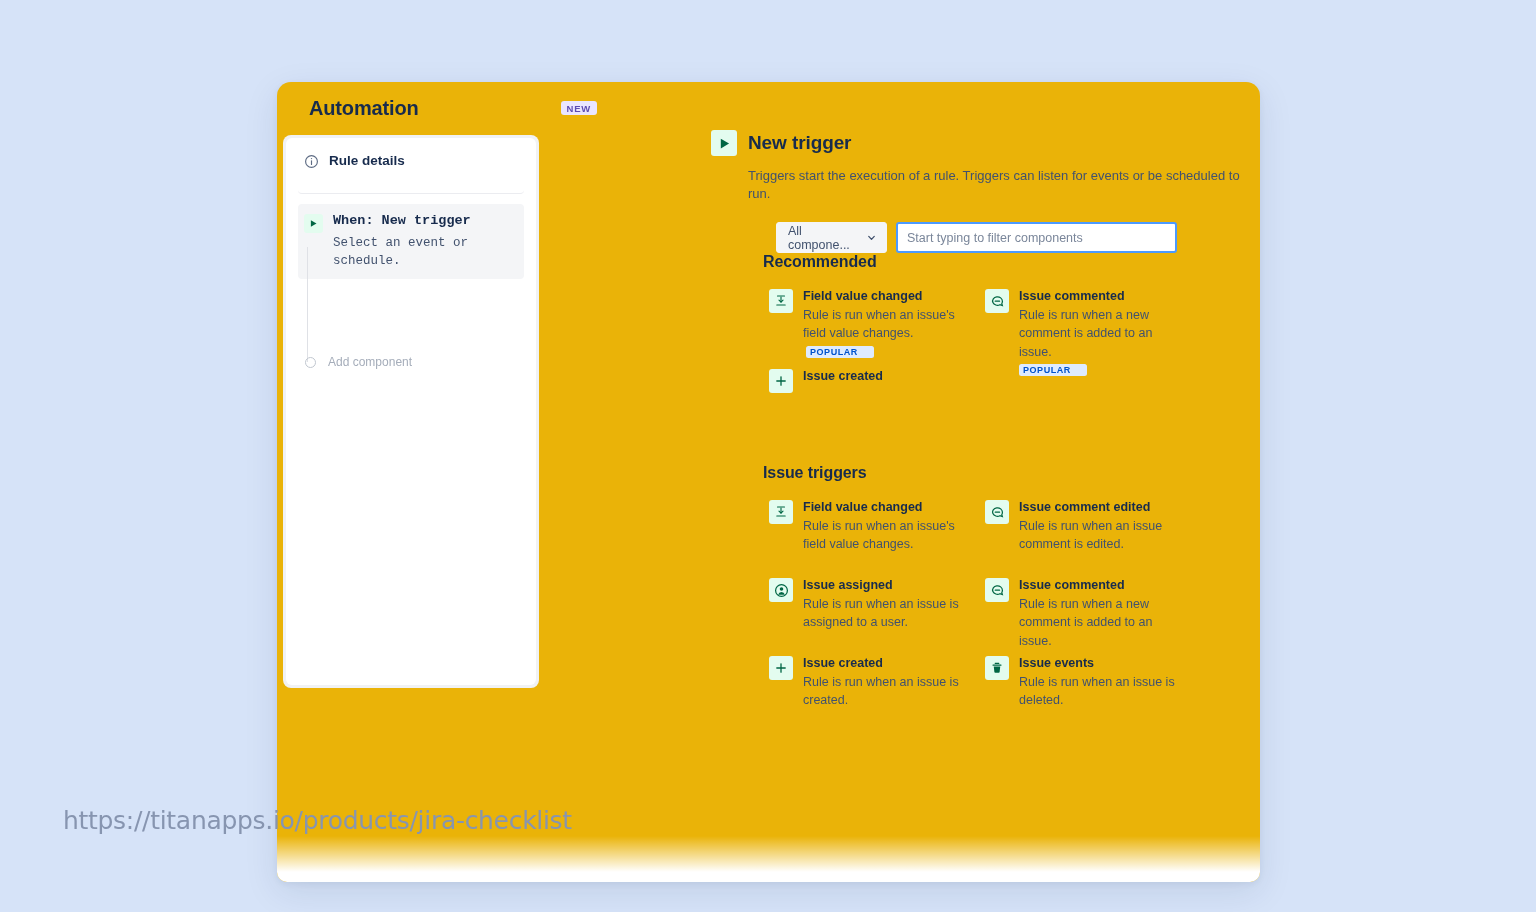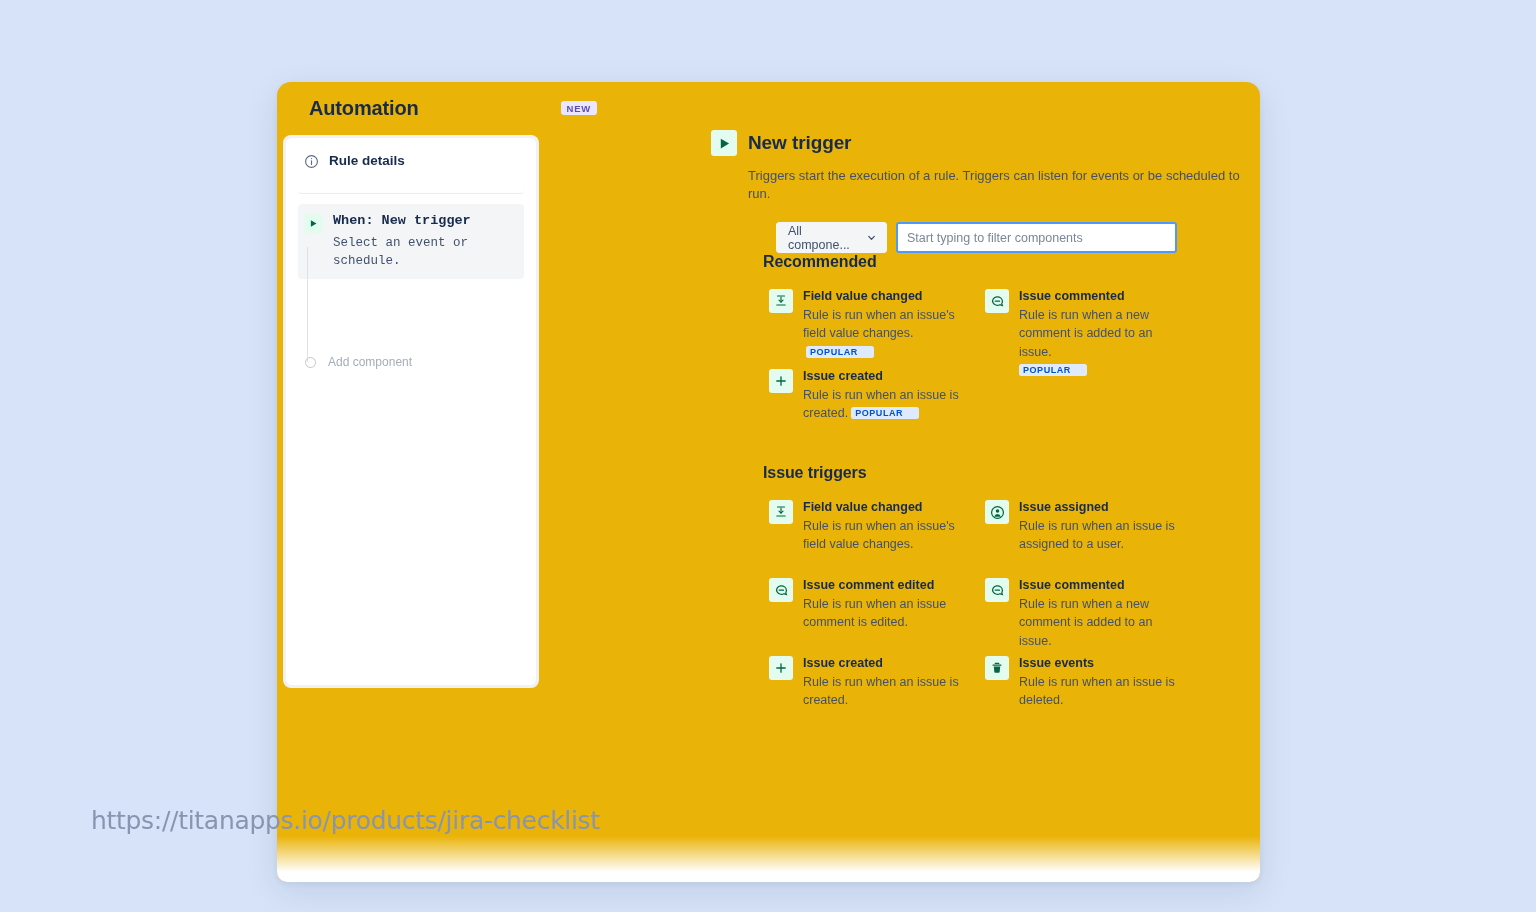--- a/index.html
+++ b/index.html
@@ -304,21 +304,21 @@
     padding: 2px 16px 1px 4px;
     border-radius: 2.5px;
     line-height: 1;
     vertical-align: 1px;
     margin-left: 3px;
   }
 
   
   .url-caption {
     position: absolute;
-    left: 91px;
+    left: 63px;
     top: 806px;
     font-size: 25px;
     color: #8795b0;
     font-family: "DejaVu Sans", sans-serif;
     letter-spacing: -0.3px;
   }
 </style>
 </head>
 <body>
 
@@ -424,21 +424,20 @@
 
         <div class="trigger-item" style="margin-top:2px">
           <span class="glyph">
             <svg viewBox="0 0 16 16" width="14" height="14" fill="none" stroke="currentColor" stroke-width="1.5" stroke-linecap="round">
               <line x1="8" y1="3.2" x2="8" y2="12.8"></line>
               <line x1="3.2" y1="8" x2="12.8" y2="8"></line>
             </svg>
           </span>
           <span class="ti-body">
             <span class="ti-name" style="display:block">Issue created</span>
-            <span class="ti-desc" style="display:block"><span>Rule is run when an issue is created.</span><span class="pop">POPULAR</span></span>
           </span>
         </div>
 
       </div>
     </div>
 
     <div class="section" style="margin-top:24px">
       <div class="section-title">Issue triggers</div>
       <div class="section-grid">
 
@@ -452,53 +451,53 @@
             </svg>
           </span>
           <span class="ti-body">
             <span class="ti-name" style="display:block">Field value changed</span>
             <span class="ti-desc" style="display:block">Rule is run when an issue's field value changes.</span>
           </span>
         </div>
 
         <div class="trigger-item">
           <span class="glyph">
+            <svg viewBox="0 0 16 16" width="15" height="15" fill="none" stroke="currentColor" stroke-width="1.3" stroke-linecap="round">
+              <path d="M13.2 7.6a5.2 4.5 0 1 0 -2.6 3.85 L13.2 12.4 L12.6 10.2 A4.4 4.4 0 0 0 13.2 7.6Z"></path>
+              <line x1="5.6" y1="7.7" x2="10.2" y2="7.7"></line>
+            </svg>
+          </span>
+          <span class="ti-body">
+            <span class="ti-name" style="display:block">Issue comment edited</span>
+            <span class="ti-desc" style="display:block">Rule is run when an issue comment is edited.</span>
+          </span>
+        </div>
+
+        <div class="trigger-item">
+          <span class="glyph">
             <svg viewBox="0 0 16 16" width="15" height="15">
               <circle cx="8" cy="8" r="6.3" fill="none" stroke="currentColor" stroke-width="1.3"></circle>
               <circle cx="8" cy="6.3" r="1.9" fill="currentColor"></circle>
               <path d="M4.5 12.4a3.6 3.6 0 0 1 7 0Z" fill="currentColor"></path>
             </svg>
           </span>
           <span class="ti-body">
             <span class="ti-name" style="display:block">Issue assigned</span>
             <span class="ti-desc" style="display:block">Rule is run when an issue is assigned to a user.</span>
           </span>
         </div>
 
         <div class="trigger-item">
           <span class="glyph">
             <svg viewBox="0 0 16 16" width="15" height="15" fill="none" stroke="currentColor" stroke-width="1.3" stroke-linecap="round">
               <path d="M13.2 7.6a5.2 4.5 0 1 0 -2.6 3.85 L13.2 12.4 L12.6 10.2 A4.4 4.4 0 0 0 13.2 7.6Z"></path>
               <line x1="5.6" y1="7.7" x2="10.2" y2="7.7"></line>
             </svg>
           </span>
           <span class="ti-body">
-            <span class="ti-name" style="display:block">Issue comment edited</span>
-            <span class="ti-desc" style="display:block">Rule is run when an issue comment is edited.</span>
-          </span>
-        </div>
-
-        <div class="trigger-item">
-          <span class="glyph">
-            <svg viewBox="0 0 16 16" width="15" height="15" fill="none" stroke="currentColor" stroke-width="1.3" stroke-linecap="round">
-              <path d="M13.2 7.6a5.2 4.5 0 1 0 -2.6 3.85 L13.2 12.4 L12.6 10.2 A4.4 4.4 0 0 0 13.2 7.6Z"></path>
-              <line x1="5.6" y1="7.7" x2="10.2" y2="7.7"></line>
-            </svg>
-          </span>
-          <span class="ti-body">
             <span class="ti-name" style="display:block">Issue commented</span>
             <span class="ti-desc" style="display:block">Rule is run when a new comment is added to an issue.</span>
           </span>
         </div>
 
         <div class="trigger-item">
           <span class="glyph">
             <svg viewBox="0 0 16 16" width="14" height="14" fill="none" stroke="currentColor" stroke-width="1.5" stroke-linecap="round">
               <line x1="8" y1="3.2" x2="8" y2="12.8"></line>
               <line x1="3.2" y1="8" x2="12.8" y2="8"></line>

